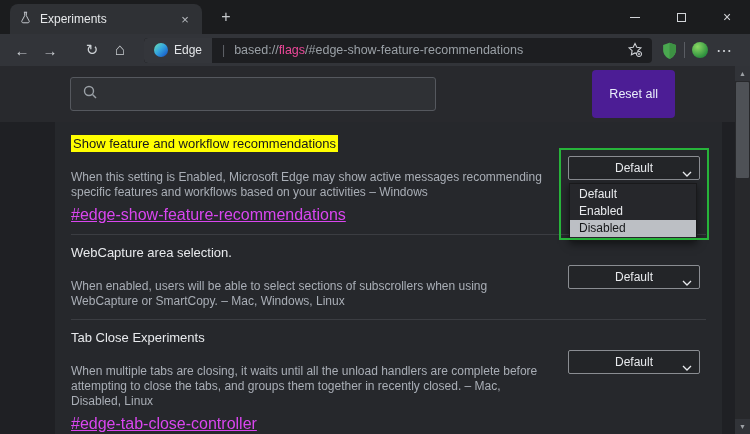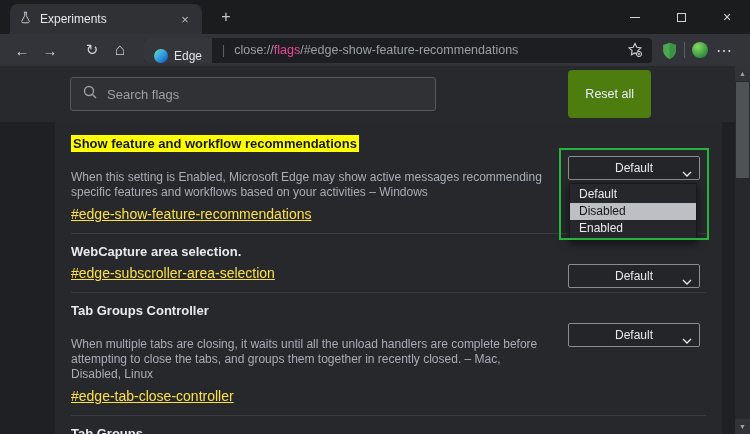--- a/index.html
+++ b/index.html
@@ -17,49 +17,49 @@
   .win-btn{width:46px;height:100%;display:flex;align-items:center;justify-content:center;color:#d2d4d8;font-size:14px}
   .glyph-min{width:10px;height:1px;background:#d2d4d8;display:block}
   .glyph-max{width:9px;height:9px;border:1px solid #d2d4d8;display:block}
 
   
   .navbar{height:32px;background:#323439;display:flex;align-items:center;padding:0 8px;flex-shrink:0}
   .nav-icon{width:28px;height:26px;display:flex;align-items:center;justify-content:center;color:#ccd0d4;font-size:15px}
   .nav-icon.refresh{margin-left:14px}
   .nav-icon.home{font-size:17px}
   .addressbar{flex:1;height:25px;margin:0 10px;background:#1d1e21;border-radius:4px;display:flex;align-items:center;overflow:hidden}
-  .edge-chip{height:100%;display:flex;align-items:flex-end;gap:6px;padding:0 10px;background:#34363b;border-radius:4px 0 0 4px}
+  .edge-chip{height:100%;display:flex;align-items:center;gap:6px;padding:0 10px;background:#34363b;border-radius:4px 0 0 4px}
   .edge-logo{width:14px;height:14px;border-radius:50%;background:linear-gradient(135deg,#6ee0b0 0%,#35a7dd 45%,#1f6fd0 78%,#15408f 100%)}
   .edge-chip-label{font-size:12px;color:#e3e5e8}
   .addr-sep{color:#62656b;font-size:12px;margin:0 9px 0 10px}
   .url{font-size:12.5px;color:#9aa0a6;white-space:nowrap}
   .url .host{color:#ec4899}
   .addr-spacer{flex:1}
   .addr-action{margin-right:9px;display:flex;align-items:center}
   .nav-sep{width:1px;height:16px;background:#5a5d63;margin:0 7px}
   .ext-icon{width:16px;height:16px;border-radius:50%;background:radial-gradient(circle at 35% 30%,#8bd964,#2c8f3e 72%)}
   .menu-icon{font-size:16px;color:#ccd0d4;margin:0 10px 0 8px}
   .shield-wrap,.ext-wrap{display:flex;align-items:center}
 
   
   .page{flex:1;position:relative;display:flex;flex-direction:column;background:#1f2024;overflow:hidden}
   .flags-header{height:56px;background:#28292d;display:flex;align-items:center;padding:0 55px 0 70px;flex-shrink:0}
   .searchbox{width:366px;height:34px;border:1px solid #55585e;border-radius:3px;background:#2f3135;display:flex;align-items:center;padding:0 12px;gap:10px}
   .searchbox input{flex:1;background:transparent;border:0;outline:0;color:#e8eaed;font-size:13px;font-family:inherit}
   .searchbox input::placeholder{color:#9aa0a6}
-  .reset-btn{margin-left:auto;margin-right:44px;background:#4d7c0f;color:#e9eefb;border:none;border-radius:4px;font-size:12.5px;padding:17px 17px;font-family:inherit}
+  .reset-btn{margin-left:auto;margin-right:20px;background:#4c1d95;color:#e9eefb;border:none;border-radius:4px;font-size:12.5px;padding:17px 17px;font-family:inherit}
 
   .content{flex:1;position:relative;overflow:hidden}
   .card{position:absolute;left:55px;right:28px;top:0;bottom:-60px;background:#26282c;padding:4px 16px 0}
   .flag{display:flex;border-bottom:1px solid #3b3d42;padding:10px 0}
   .flag-main{flex:1;padding-right:16px}
-  .flag-title{font-size:13px;font-weight:bold;color:#e8eaed;line-height:15px}
+  .flag-title{font-size:13px;font-weight:normal;color:#e8eaed;line-height:15px}
   .hl{background:#ffff00;color:#17181a;padding:1px 2px}
   .flag-desc{margin-top:19px;font-size:12px;line-height:15px;color:#a9aeb6;max-width:472px}
-  .flag-link{display:inline-block;margin-top:7px;font-size:14px;line-height:15px;color:#fde047;text-decoration:underline}
+  .flag-link{display:inline-block;margin-top:7px;font-size:16px;line-height:15px;color:#d946ef;text-decoration:underline}
   .flag-ctrl{width:138px;flex-shrink:0;position:relative}
   .select{position:absolute;top:20px;left:0;width:132px;height:24px;background:#232528;border:1px solid #8a8d92;border-radius:2px;display:flex;align-items:center;justify-content:center;color:#e8eaed;font-size:12px}
   .select .chev{position:absolute;right:7px;top:9px;display:block}
   .menu{position:absolute;top:47px;left:1px;width:128px;background:#26272b;border:1px solid #19191b;box-shadow:0 3px 8px rgba(0,0,0,.55);z-index:5;padding:2px 0 3px}
   .menu-item{font-size:12px;color:#e8eaed;padding:1px 9px;line-height:15px}
   .menu-item.selected{background:#bcbfc4;color:#161719}
   .annotation{position:absolute;top:12px;left:-9px;width:150px;height:92px;border:2px solid #27b43a;z-index:6;pointer-events:none}
 
   
   .scrollbar{position:absolute;top:0;right:0;width:15px;height:100%;background:#27282b;z-index:10;display:flex;flex-direction:column}
@@ -99,21 +99,21 @@
     <div class="nav-icon">→</div>
     <div class="nav-icon refresh">↻</div>
     <div class="nav-icon home">⌂</div>
 
     <div class="addressbar">
       <div class="edge-chip">
         <span class="edge-logo"></span>
         <span class="edge-chip-label">Edge</span>
       </div>
       <span class="addr-sep">|</span>
-      <span class="url"><span class="scheme">close://</span><span class="host">flags</span><span class="path">/#edge-show-feature-recommendations</span></span>
+      <span class="url"><span class="scheme">based://</span><span class="host">flags</span><span class="path">/#edge-show-feature-recommendations</span></span>
       <span class="addr-spacer"></span>
       <span class="addr-action">
         <svg width="16" height="16" viewBox="0 0 16 16">
           <path d="M8 1.5l1.8 3.7 4.1.6-3 2.9.7 4.1L8 10.9l-3.6 1.9.7-4.1-3-2.9 4.1-.6z" stroke="#cfd2d6" fill="none" stroke-width="1.1"></path>
           <circle cx="12" cy="12" r="2.6" fill="#34363b" stroke="#cfd2d6" stroke-width="1"></circle>
           <circle cx="12" cy="12" r="0.9" fill="#cfd2d6"></circle>
         </svg>
       </span>
     </div>
 
@@ -133,21 +133,20 @@
   <div class="page">
 
     <div class="flags-header">
       <div class="searchbox">
         <span>
           <svg width="14" height="14" viewBox="0 0 14 14">
             <circle cx="6" cy="6" r="4.5" stroke="#9aa0a6" stroke-width="1.4" fill="none"></circle>
             <path d="M9.5 9.5L13 13" stroke="#9aa0a6" stroke-width="1.4"></path>
           </svg>
         </span>
-        <input type="text" placeholder="Search flags" style="">
       </div>
       <button class="reset-btn">Reset all</button>
     </div>
 
     <div class="content">
       <div class="card">
 
         <div class="flag">
           <div class="flag-main">
             <div class="flag-title"><span class="hl">Show feature and workflow recommendations</span></div>
@@ -158,47 +157,47 @@
             <div class="select">
               <span>Default</span>
               <span class="chev">
                 <svg width="10" height="6" viewBox="0 0 10 6">
                     <path d="M1 1l4 4 4-4" stroke="#e8eaed" stroke-width="1.3" fill="none"></path>
                   </svg>
               </span>
             </div>
             <div class="menu">
               <div class="menu-item">Default</div>
+              <div class="menu-item">Enabled</div>
               <div class="menu-item selected">Disabled</div>
-              <div class="menu-item">Enabled</div>
             </div>
             <div class="annotation"></div>
           </div>
         </div>
 
         <div class="flag">
           <div class="flag-main">
             <div class="flag-title">WebCapture area selection.</div>
-            <a class="flag-link">#edge-subscroller-area-selection</a>
+            <div class="flag-desc">When enabled, users will be able to select sections of subscrollers when using WebCapture or SmartCopy. – Mac, Windows, Linux</div>
           </div>
           <div class="flag-ctrl">
             <div class="select">
               <span>Default</span>
               <span class="chev">
                 <svg width="10" height="6" viewBox="0 0 10 6">
                     <path d="M1 1l4 4 4-4" stroke="#e8eaed" stroke-width="1.3" fill="none"></path>
                   </svg>
               </span>
             </div>
           </div>
         </div>
 
         <div class="flag">
           <div class="flag-main">
-            <div class="flag-title">Tab Groups Controller</div>
+            <div class="flag-title">Tab Close Experiments</div>
             <div class="flag-desc">When multiple tabs are closing, it waits until all the unload handlers are complete before attempting to close the tabs, and groups them together in recently closed. – Mac, Disabled, Linux</div>
             <a class="flag-link">#edge-tab-close-controller</a>
           </div>
           <div class="flag-ctrl">
             <div class="select">
               <span>Default</span>
               <span class="chev">
                 <svg width="10" height="6" viewBox="0 0 10 6">
                     <path d="M1 1l4 4 4-4" stroke="#e8eaed" stroke-width="1.3" fill="none"></path>
                   </svg>

